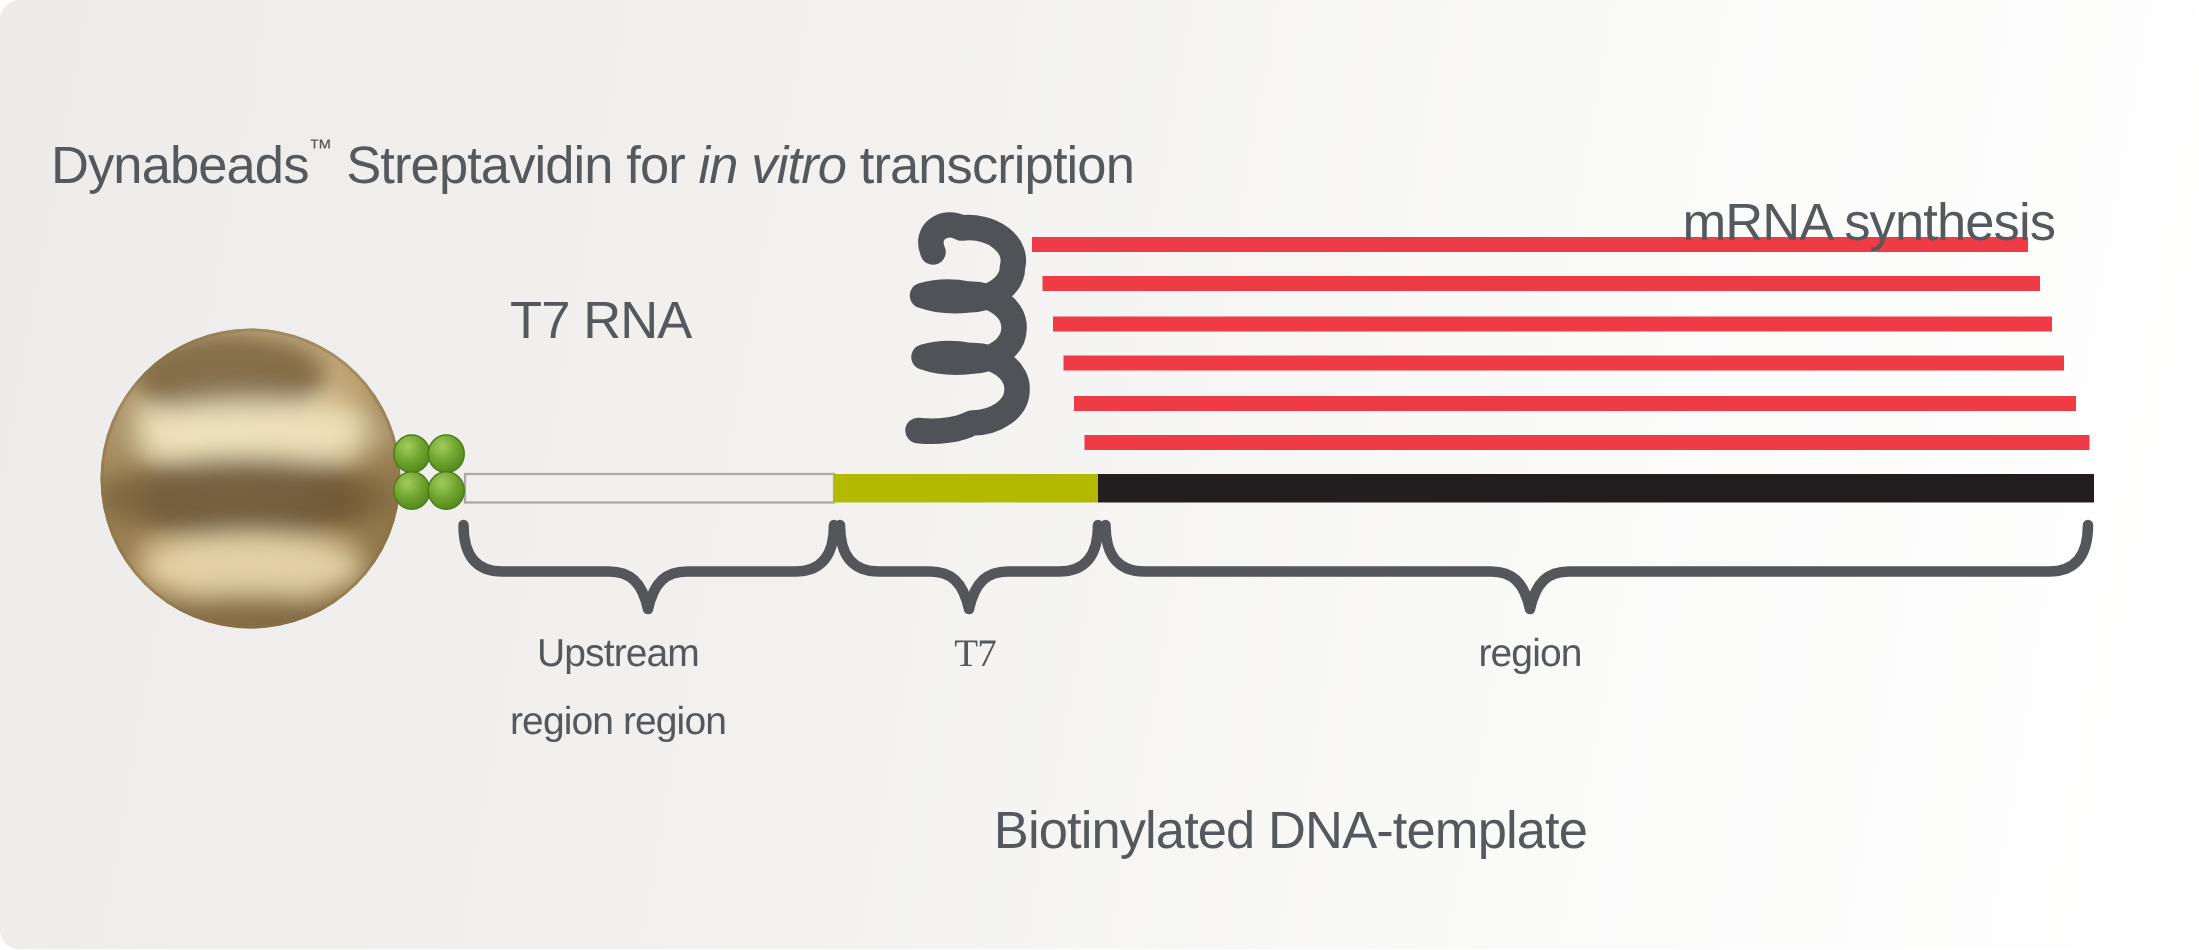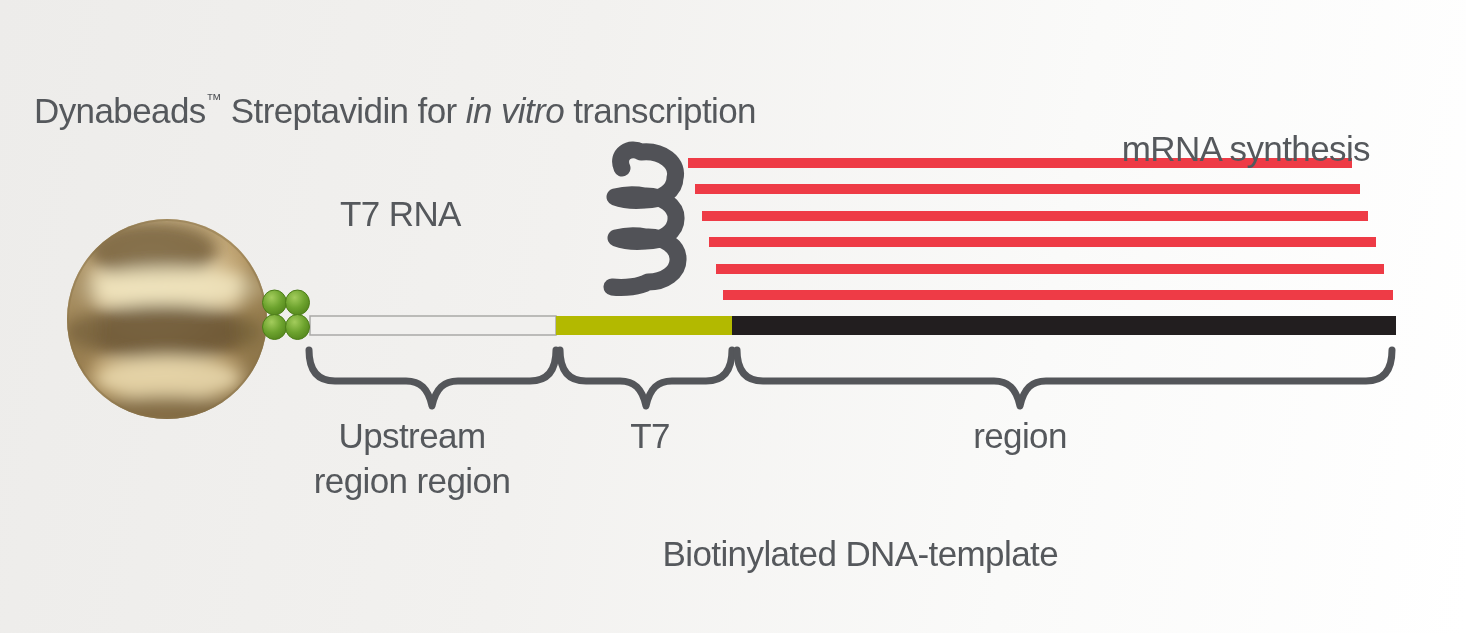--- a/index.html
+++ b/index.html
@@ -3,31 +3,32 @@
 <meta charset="utf-8">
 <style>
   html,body{margin:0;padding:0;background:#ffffff;}
   #canvas{
     position:relative;
     width:1466px;height:633px;
     overflow:hidden;
     background:linear-gradient(100deg,#edecea 0%,#f2f1ef 38%,#fafaf9 70%,#ffffff 100%);
     font-family:"Liberation Sans","DejaVu Sans",sans-serif;
     color:#55585c;
+    border-radius:13px;
   }
   .txt{position:absolute;font-size:35px;letter-spacing:-0.6px;line-height:44px;white-space:nowrap;}
   #title{left:34px;top:78px;}
   #title .tm{font-size:16px;vertical-align:18px;letter-spacing:0;}
   #title .em{font-style:italic;}
   #polymerase-label{left:340px;top:192px;width:250px;text-align:left;}
   #synthesis-label{left:1070px;top:102px;width:300px;text-align:right;margin-top:25px;}
   .region-label{position:absolute;top:413px;width:360px;margin-left:-180px;text-align:center;
-    font-size:35px;letter-spacing:-0.6px;line-height:45px;white-space:nowrap;}
+    font-size:26px;letter-spacing:-0.6px;line-height:45px;white-space:nowrap;}
   #region-label-0{left:412px;}
-  #region-label-1{left:650px;}
+  #region-label-1{left:650px;font-family:Liberation Serif, serif;}
   #region-label-2{left:1020px;}
   #template-caption{left:708px;top:532px;width:700px;margin-left:-350px;text-align:right;}
   svg{position:absolute;left:0;top:0;}
 </style>
 </head>
 <body>
 
 <div id="canvas">
 
   <svg width="1466" height="633" viewBox="0 0 1466 633">

